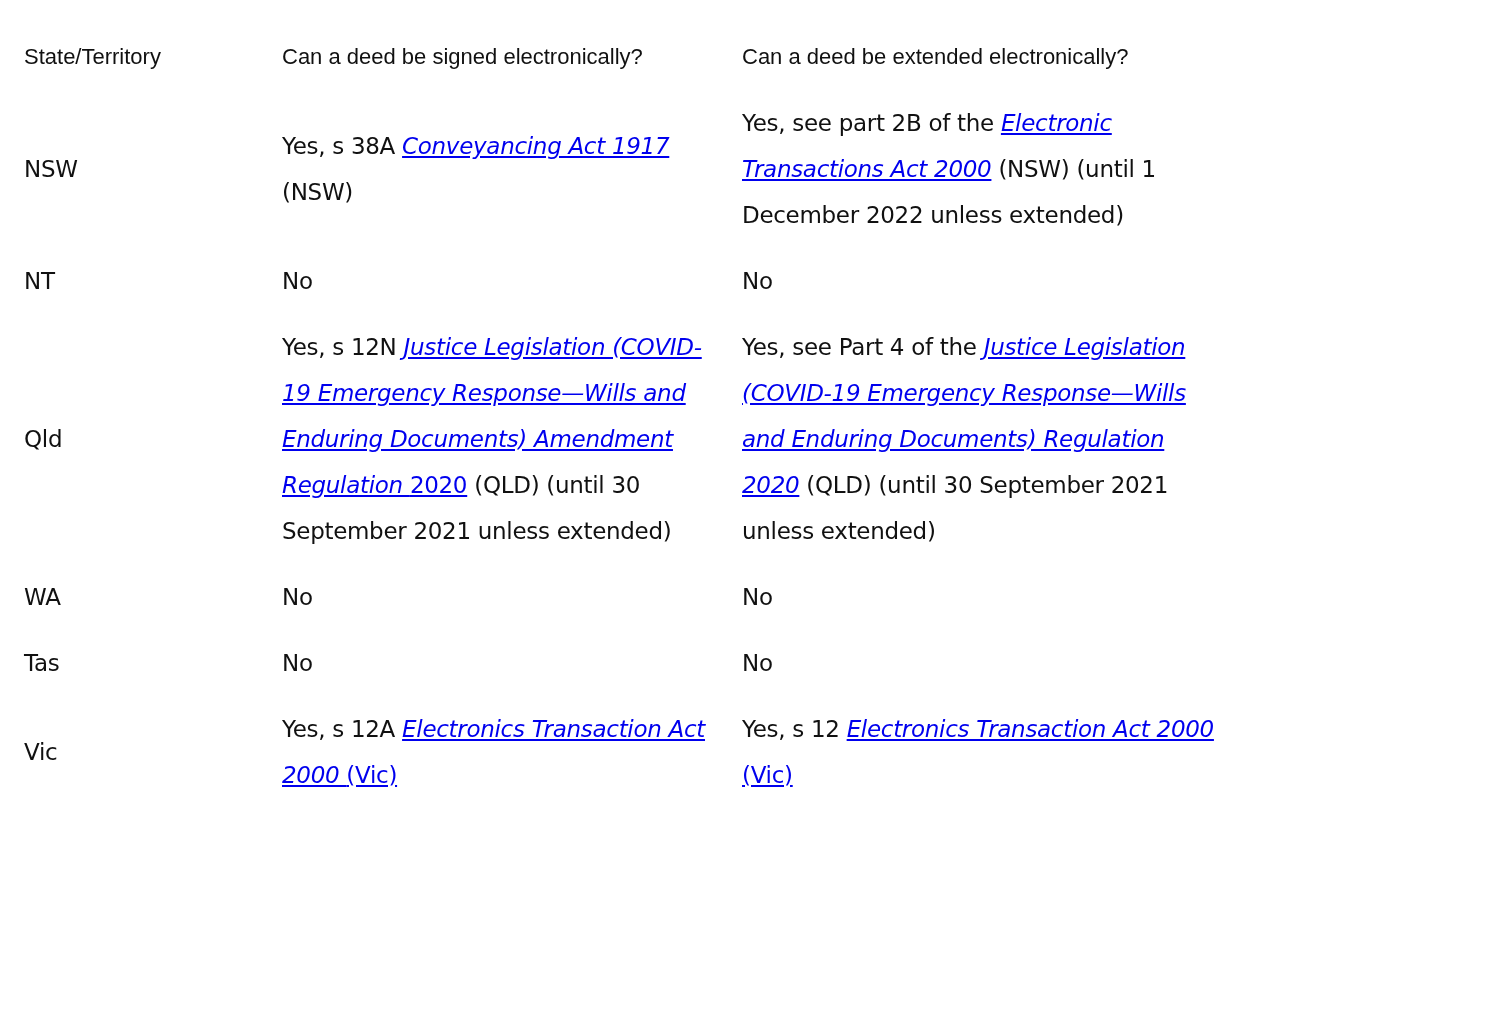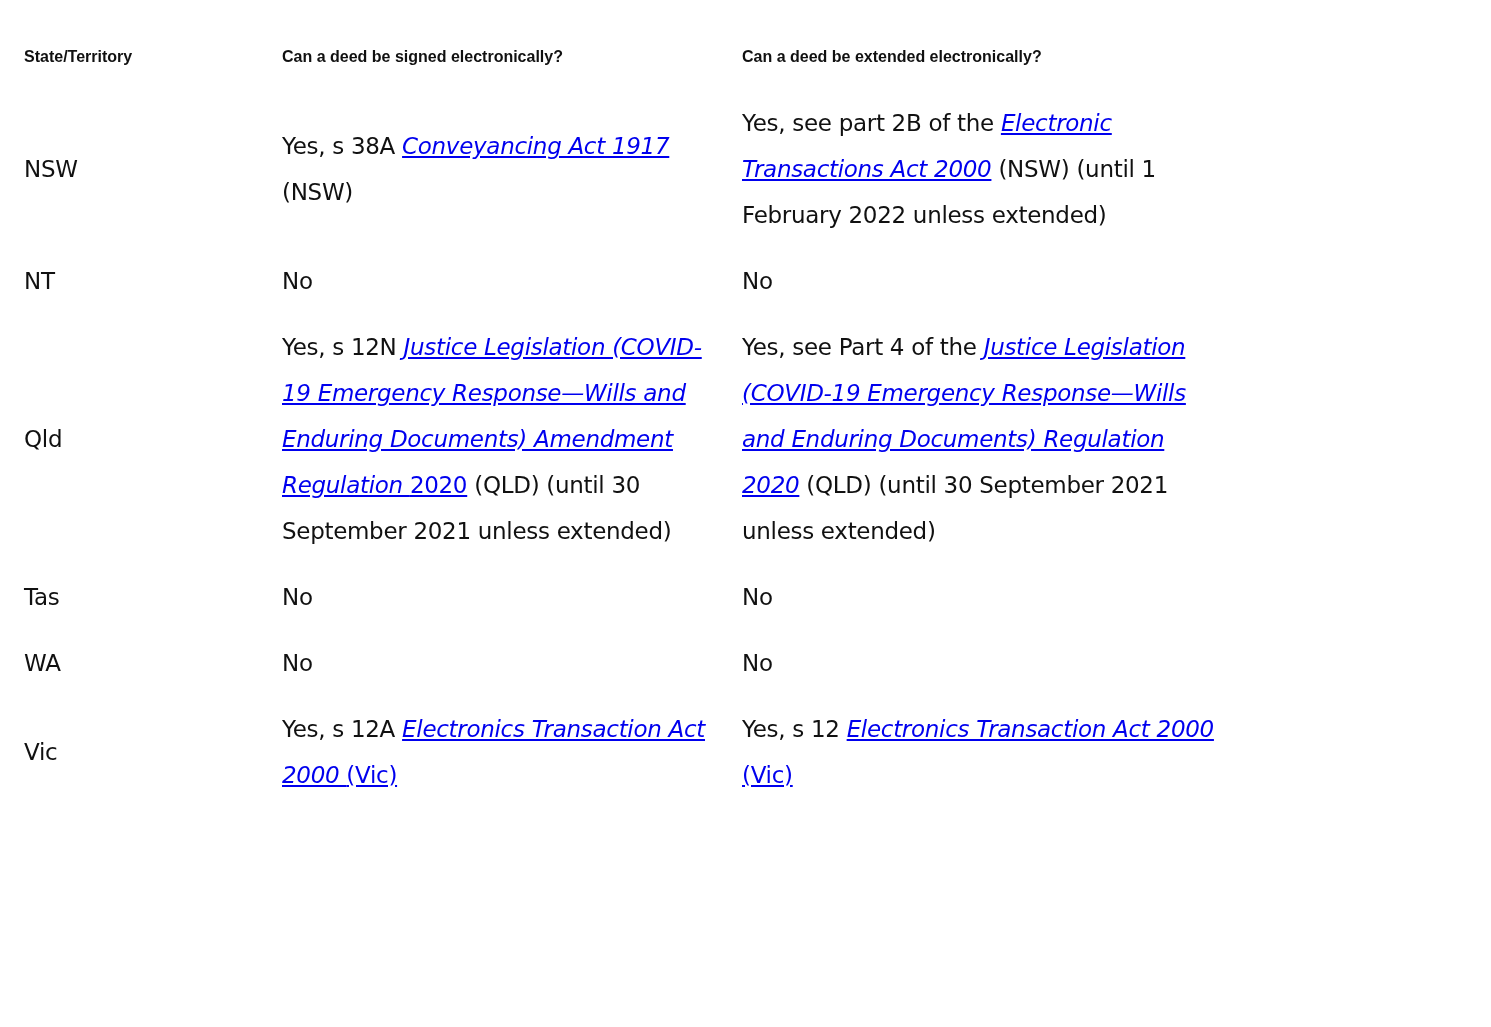--- a/index.html
+++ b/index.html
@@ -24,23 +24,23 @@
       font-size: 23px;
       line-height: 46px;
       letter-spacing: -0.3px;
     }
     th, td {
       text-align: left;
       vertical-align: middle;
       padding: 0 10px 20px 10px;
     }
     th {
-      font-weight: bold;
+      font-weight: normal;
       font-family: "Liberation Sans", sans-serif;
-      font-size: 16px;
+      font-size: 22px;
       letter-spacing: 0;
     }
     td.c0, th.c0 { width: 238px; }
     td.c1, th.c1 { width: 440px; }
     td.c2, th.c2 { width: 480px; }
     a.link {
       color: #0000ee;
       text-decoration: underline;
     }
     a.link i { font-style: italic; }
@@ -57,44 +57,44 @@
         <th class="c1">Can a deed be signed electronically?</th>
         <th class="c2">Can a deed be extended electronically?</th>
       </tr>
     </thead>
     <tbody>
 
 
       <tr>
         <td class="c0">NSW</td>
         <td class="c1"><span>Yes, s 38A </span><a class="link" href="#"><i>Conveyancing Act 1917</i></a><span> (NSW)</span></td>
-        <td class="c2"><span>Yes, see part 2B of the </span><a class="link" href="#"><i>Electronic Transactions Act 2000</i></a><span> (NSW) (until 1 February 2022 unless extended)</span></td>
+        <td class="c2"><span>Yes, see part 2B of the </span><a class="link" href="#"><i>Electronic Transactions Act 2000</i></a><span> (NSW) (until 1 December 2022 unless extended)</span></td>
       </tr>
 
       <tr>
         <td class="c0">NT</td>
         <td class="c1"><span>No</span></td>
         <td class="c2"><span>No</span></td>
       </tr>
 
       <tr>
         <td class="c0">Qld</td>
         <td class="c1"><span>Yes, s 12N </span><a class="link" href="#"><i>Justice Legislation (COVID-19 Emergency Response—Wills and Enduring Documents) Amendment Regulation </i><span class="plain">2020</span></a><span> (QLD) (until 30 September 2021 unless extended)</span></td>
         <td class="c2"><span>Yes, see Part 4 of the </span><a class="link" href="#"><i>Justice Legislation (COVID-19 Emergency Response—Wills and Enduring Documents) Regulation 2020</i></a><span> (QLD) (until 30 September 2021 unless extended)</span></td>
       </tr>
 
 
       <tr>
-        <td class="c0">Tas</td>
+        <td class="c0">WA</td>
         <td class="c1"><span>No</span></td>
         <td class="c2"><span>No</span></td>
       </tr>
 
       <tr>
-        <td class="c0">WA</td>
+        <td class="c0">Tas</td>
         <td class="c1"><span>No</span></td>
         <td class="c2"><span>No</span></td>
       </tr>
 
       <tr>
         <td class="c0">Vic</td>
         <td class="c1"><span>Yes, s 12A </span><a class="link" href="#"><i>Electronics Transaction Act 2000 </i><span class="plain">(Vic)</span></a></td>
         <td class="c2"><span>Yes, s 12 </span><a class="link" href="#"><i>Electronics Transaction Act 2000 </i><span class="plain">(Vic)</span></a></td>
       </tr>
     </tbody>

